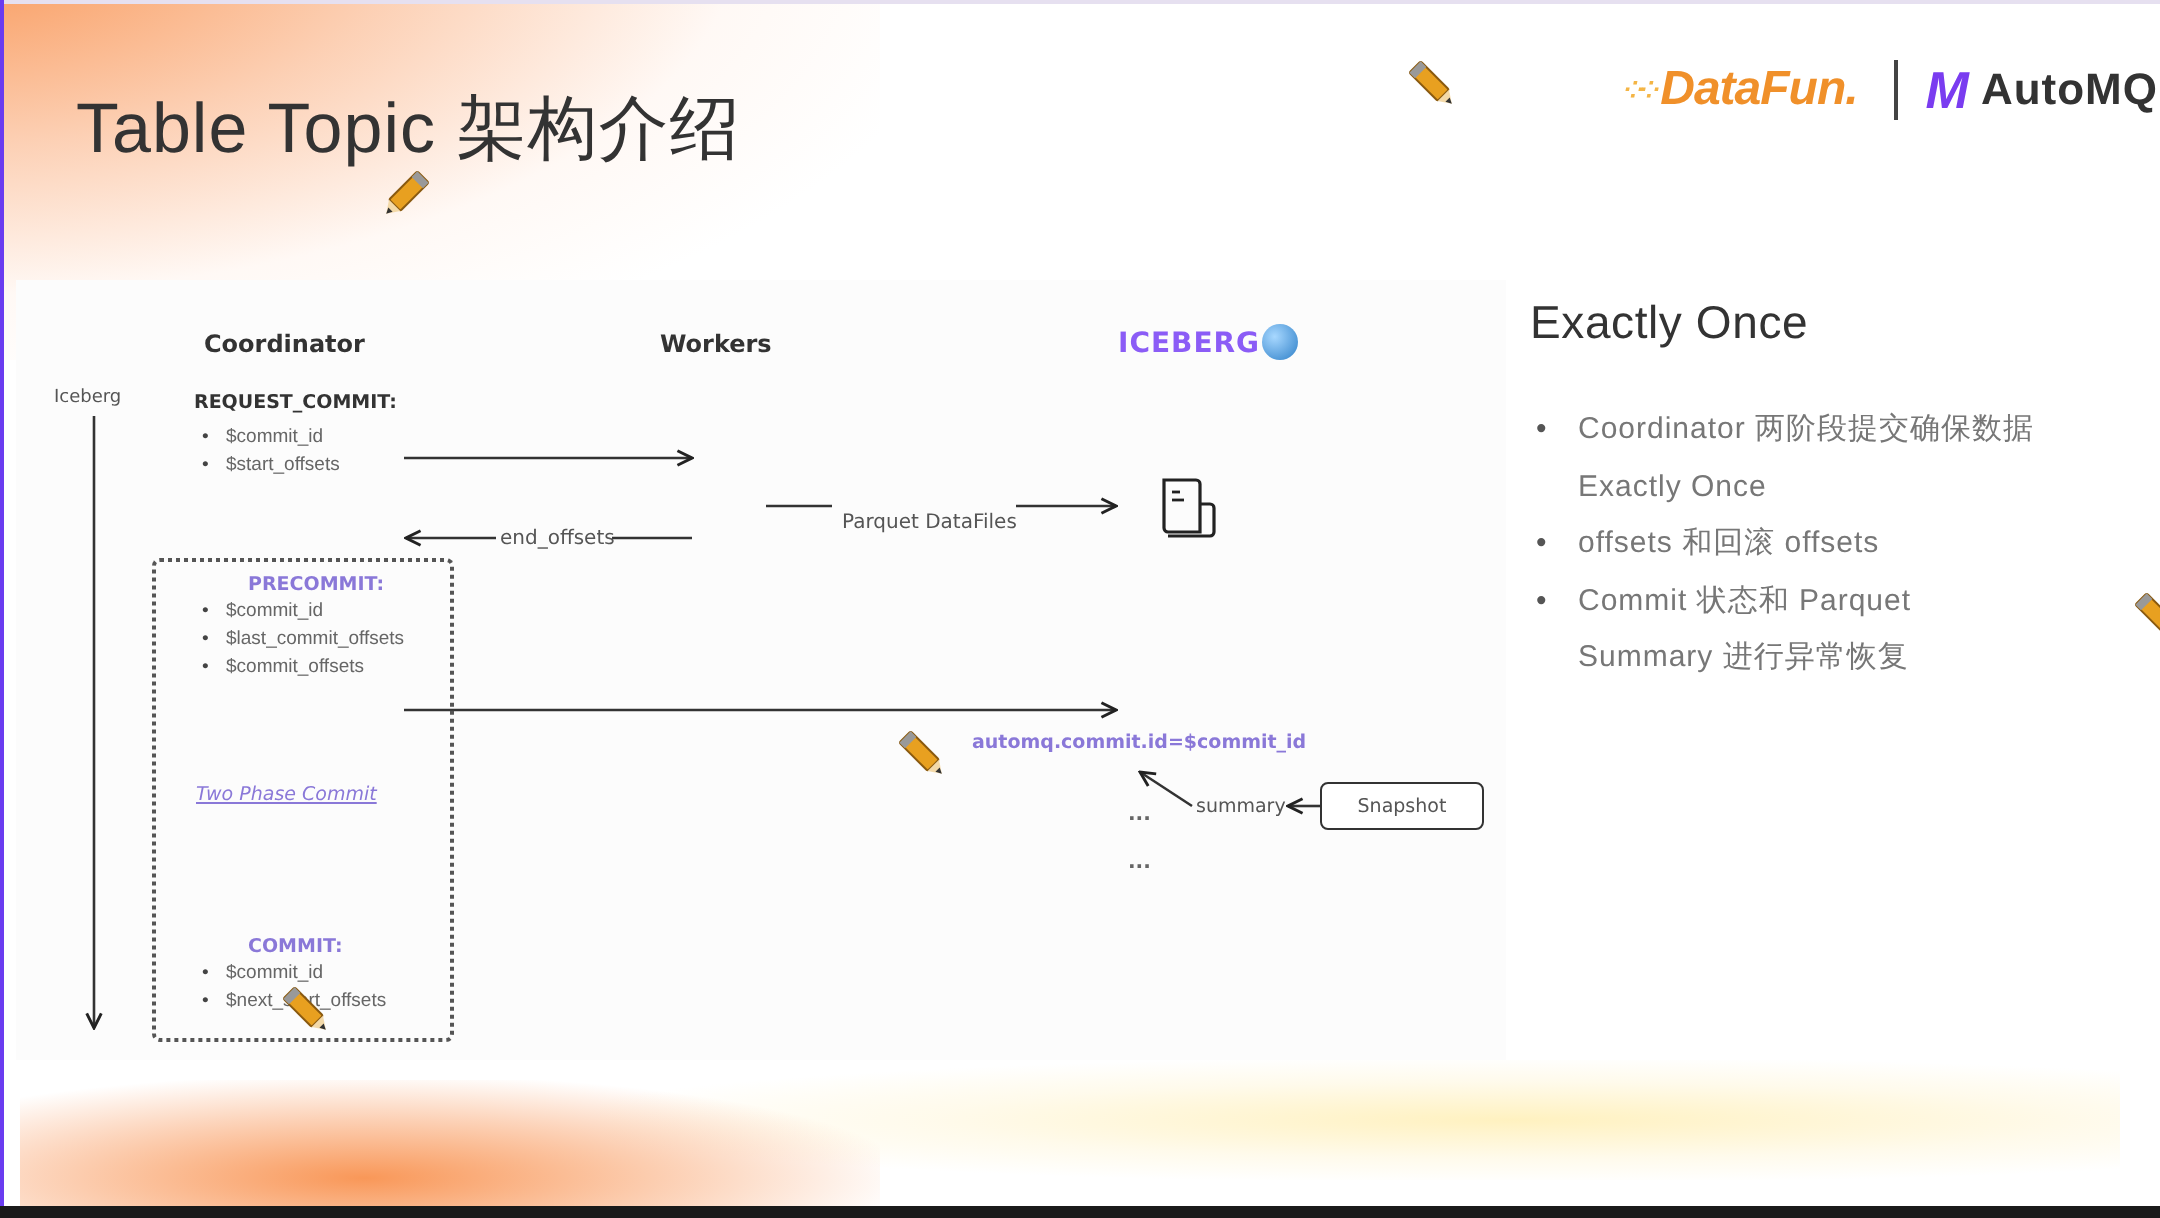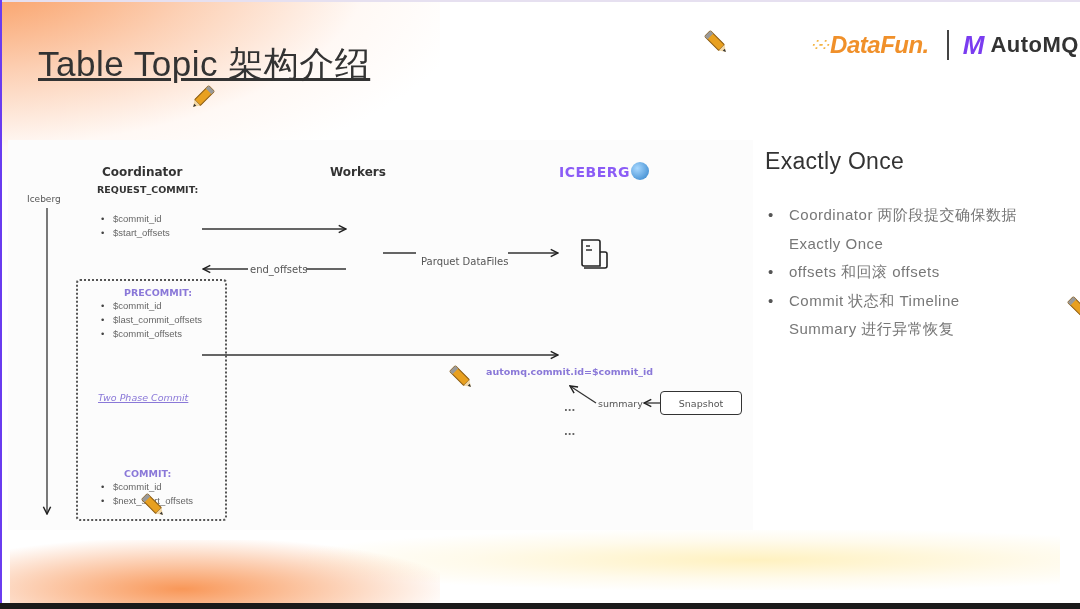--- a/index.html
+++ b/index.html
@@ -19,21 +19,21 @@
   .bg-bottom-yellow {
     position:absolute; left:300px; top:530px; width:760px; height:60px;
     background: radial-gradient(ellipse at 60% 50%, rgba(255,230,140,0.55) 0%, rgba(255,240,190,0.3) 45%, rgba(255,255,255,0) 75%);
   }
   .left-edge { position:absolute; left:0; top:0; width:2px; height:609px; background:#6a3cf0; }
   .top-edge { position:absolute; left:0; top:0; width:1080px; height:2px; background:#e6e0f0; }
   .bottom-bar { position:absolute; left:0; top:603px; width:1080px; height:6px; background:#1a1a1a; }
 
   .title {
     position:absolute; left:38px; top:18px; font-size:35px; color:#333;
-    letter-spacing:0.5px; font-weight:normal;text-decoration:underline;
+    letter-spacing:0.5px; font-weight:normal;
   }
   .logos { position:absolute; left:812px; top:28px; height:34px; display:flex; align-items:center; }
   .datafun {
     font-style:italic; font-weight:bold; font-size:24px; color:#f0902a;
     letter-spacing:-0.5px; display:flex; align-items:center;
   }
   .datafun .dots { font-size:12px; color:#f4b545; margin-right:2px; letter-spacing:-2px; }
   .logo-sep { width:2px; height:30px; background:#444; margin:0 14px 0 18px; }
   .automq { display:flex; align-items:center; }
   .automq .m-mark { font-weight:bold; font-size:26px; font-style:italic; color:#7a3cf0; margin-right:6px; }
@@ -131,21 +131,21 @@
 
   <div class="col-head" style="left:94px; top:25px;">Coordinator</div>
   <div class="col-head" style="left:322px; top:25px;">Workers</div>
   <div class="iceberg">
     <span>ICEBERG</span>
     <span class="ball"></span>
   </div>
 
   <div class="d-text" style="left:19px; top:54px; font-size:9px;">Iceberg</div>
 
-  <div class="section-head" style="left:89px; top:44px;">REQUEST_COMMIT:</div>
+  <div class="section-head" style="left:89px; top:56px;">REQUEST_COMMIT:</div>
   <ul class="bullets" style="left:89px; top:72px;">
     <li>$commit_id</li>
     <li>$start_offsets</li>
   </ul>
 
   <div class="d-text" style="left:242px; top:124px;">end_offsets</div>
   <div class="d-text" style="left:413px; top:116px;">Parquet DataFiles</div>
 
   <div class="dash-box"></div>
 
@@ -177,21 +177,21 @@
   <div class="rp-title">Exactly Once</div>
   <ul class="rp-list">
     <li>
       <div>Coordinator 两阶段提交确保数据</div>
       <div>Exactly Once</div>
     </li>
     <li>
       <div>offsets 和回滚 offsets</div>
     </li>
     <li>
-      <div>Commit 状态和 Timeline</div>
+      <div>Commit 状态和 Parquet</div>
       <div>Summary 进行异常恢复</div>
     </li>
   </ul>
 </div>
 
 <svg class="pencil" style="left:188px; top:82px;" viewBox="0 0 30 30">
   <g transform="rotate(45 15 15)">
       <rect x="11" y="3" width="8" height="20" rx="1" fill="#e8a020" stroke="#8a5a10" stroke-width="1"></rect>
       <rect x="11" y="3" width="8" height="4" fill="#999"></rect>
       <polygon points="11,23 19,23 15,29" fill="#f3d9a8"></polygon>

